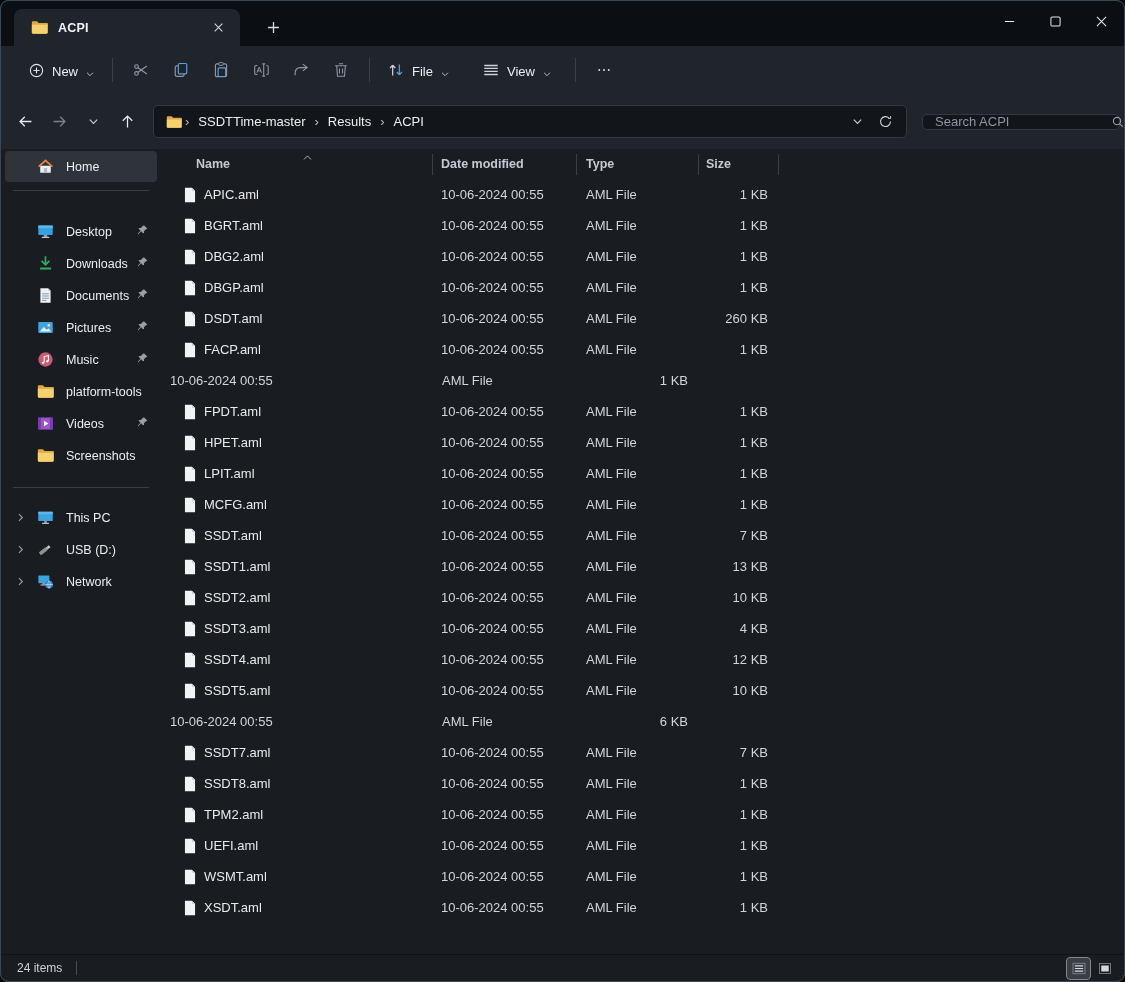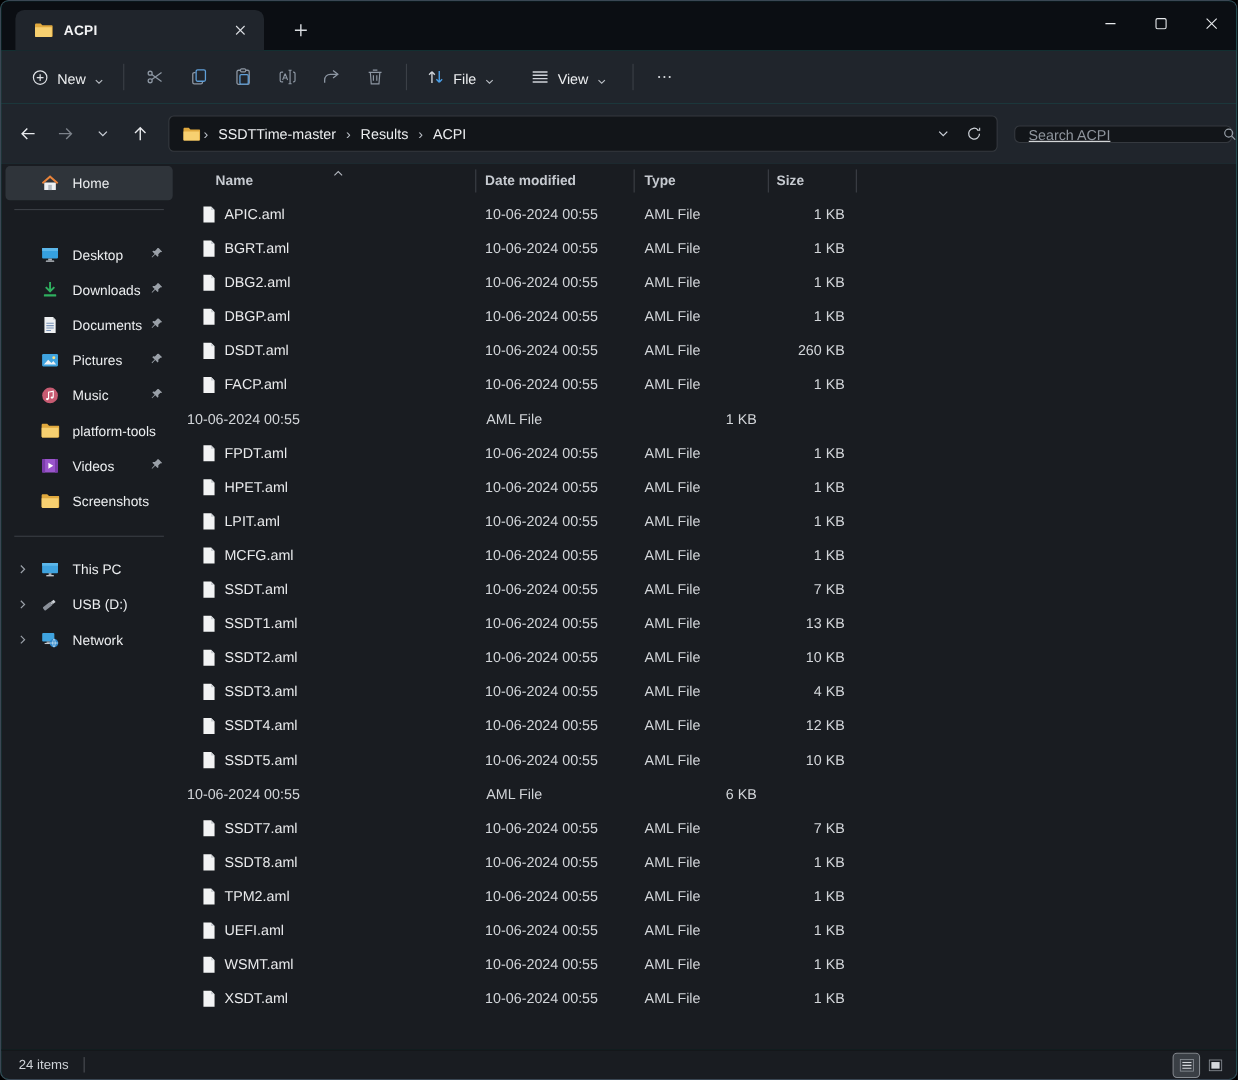--- a/index.html
+++ b/index.html
@@ -1,18 +1,18 @@
 <!DOCTYPE html>
 <html><head>
 <meta charset="utf-8">
 <style>
   * { margin:0; padding:0; box-sizing:border-box; }
   html,body { width:1125px; height:982px; background:#000; font-family:"Liberation Sans", sans-serif; }
   .window{
-    position:relative; width:1125px; height:982px; background:#0f766e;
+    position:relative; width:1125px; height:982px; background:#14b8a6;
     border:1px solid #3a4754; border-radius:8px; overflow:hidden;
     color:#e8eaed; font-size:13px;
   }
   
   .titlebar{ position:absolute; top:0; left:0; right:0; height:45px; background:#0b0e13; }
   .tab{ position:absolute; left:13px; top:8px; width:226px; height:37px; background:#20252c;
         border-radius:8px 8px 0 0; display:flex; align-items:center; padding:0 10px 0 17px; }
   .tab-title{ margin-left:10px; font-size:12.5px; font-weight:700; letter-spacing:.2px; color:#f2f3f4; flex:1; }
   .tab-close{ width:24px; height:24px; display:flex; align-items:center; justify-content:center; border-radius:4px; }
   .newtab{ position:absolute; left:258px; top:12px; width:28px; height:28px; display:flex; align-items:center; justify-content:center; border-radius:4px; }
@@ -30,21 +30,21 @@
   .addressrow{ position:absolute; top:93px; left:0; right:0; height:55px; background:#20252c;
                display:flex; align-items:center; }
   .navbtn{ width:32px; height:32px; display:flex; align-items:center; justify-content:center; border-radius:5px; margin-left:2px; }
   .navbtn:first-child{ margin-left:8px; }
   .addressbox{ margin-left:10px; width:754px; height:33px; background:#10131700; border:1px solid #35393f;
                background:#121519; border-radius:5px; display:flex; align-items:center; padding:0 8px 0 12px; }
   .crumb{ display:flex; align-items:center; gap:4px; padding:3px 6px; border-radius:4px; color:#eceef0; font-size:13px; }
   .crumb-sep{ color:#b8bdc4; font-size:13px; padding:0 3px; }
   .addr-spacer{ flex:1; }
   .searchbox{ margin-left:15px; width:198px; height:16px; border:1px solid #35393f; background:#121519;
-              border-radius:5px; display:flex; align-items:flex-start; padding:0 10px 0 12px;text-decoration:underline; }
+              border-radius:5px; display:flex; align-items:flex-end; padding:0 10px 0 12px; }
   .searchbox input{ flex:1; background:transparent; border:none; outline:none; color:#c9ced6;
                     font-family:"Liberation Sans",sans-serif; font-size:13px; }
   .searchbox input::placeholder{ color:#8f959d; }
   
   .bodyarea{ position:absolute; top:148px; left:0; right:0; bottom:27px; background:#191c21; display:flex; }
   .sidebar{ width:160px; flex:none; padding-top:1px; overflow:hidden; }
   .side-item{ height:31px; margin:1px 4px; border-radius:4px; display:flex; align-items:center; padding-left:32px; position:relative; }
   .side-item.active{ background:#2f343a; }
   .side-item .lbl{ margin-left:12px; font-size:12.5px; color:#eceef0; white-space:nowrap; }
   .side-item .pin{ position:absolute; right:8px; top:8px; }

